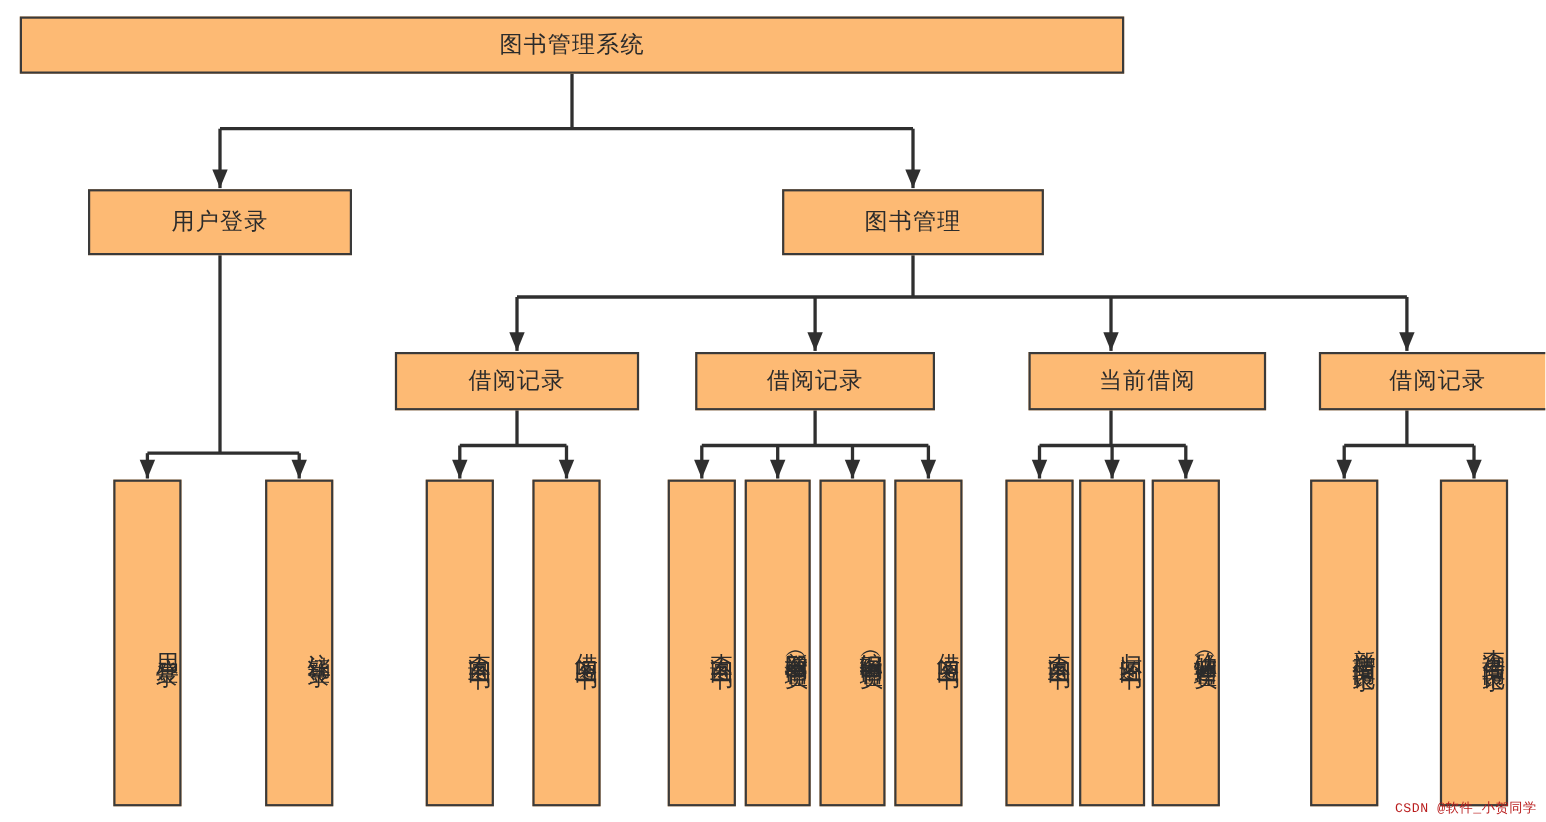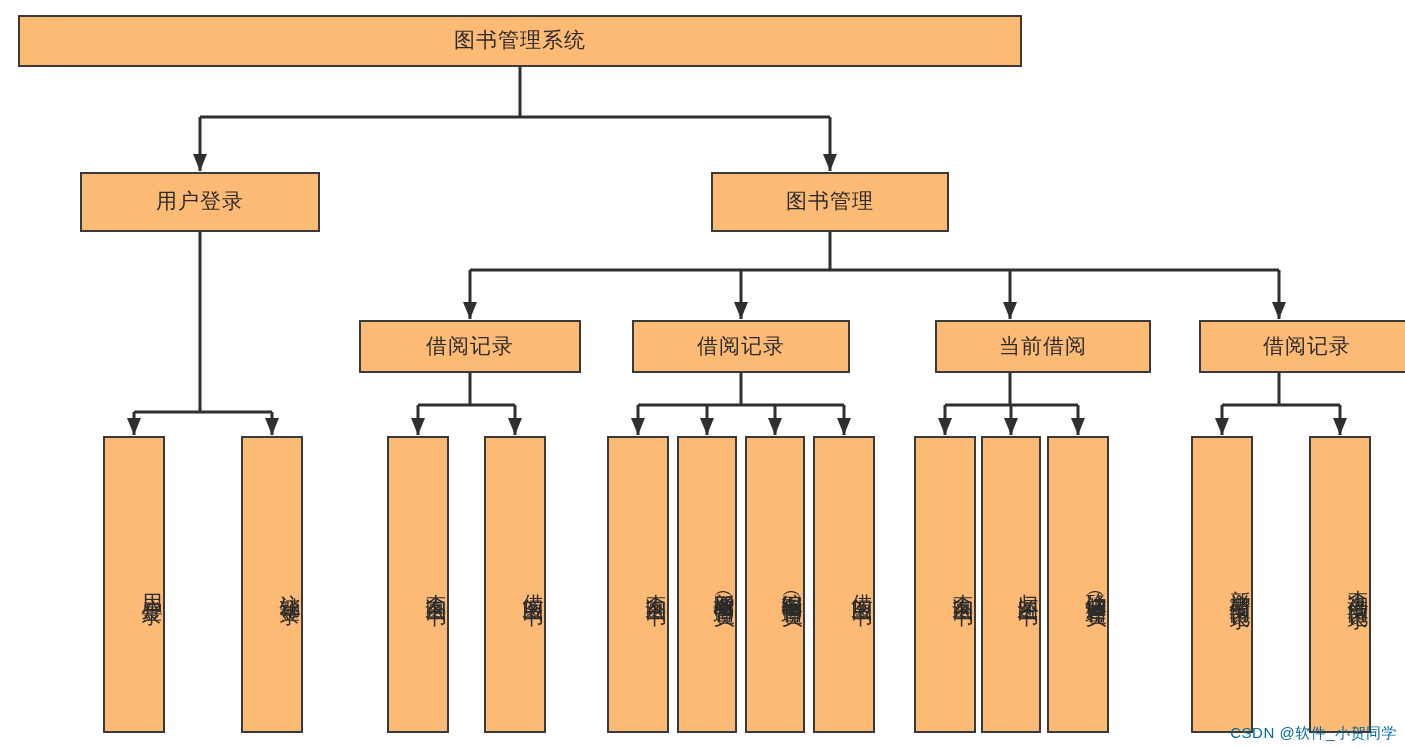--- a/index.html
+++ b/index.html
@@ -58,25 +58,25 @@
     display: block;
     text-align: center;
   }
   .node.vertical .label {
     max-height: 100%;
   }
   #watermark {
     position: absolute;
     right: 8px;
     bottom: 4px;
-    font-size: 15px;
-    color: #0369a1;
+    font-size: 12px;
+    color: #b91c1c;
     letter-spacing: 0.5px;
     white-space: nowrap;
-    font-family: Liberation Sans, sans-serif;
+    font-family: Liberation Mono, monospace;
   }
 </style>
 </head>
 <body>
 
 <div id="stage">
 
   <svg id="wires" viewBox="0 0 1405 747">
       <line x1="520" y1="67" x2="520" y2="117" stroke="#2f2f2f" stroke-width="3"></line>
       <line x1="200" y1="117" x2="830" y2="117" stroke="#2f2f2f" stroke-width="3"></line>

